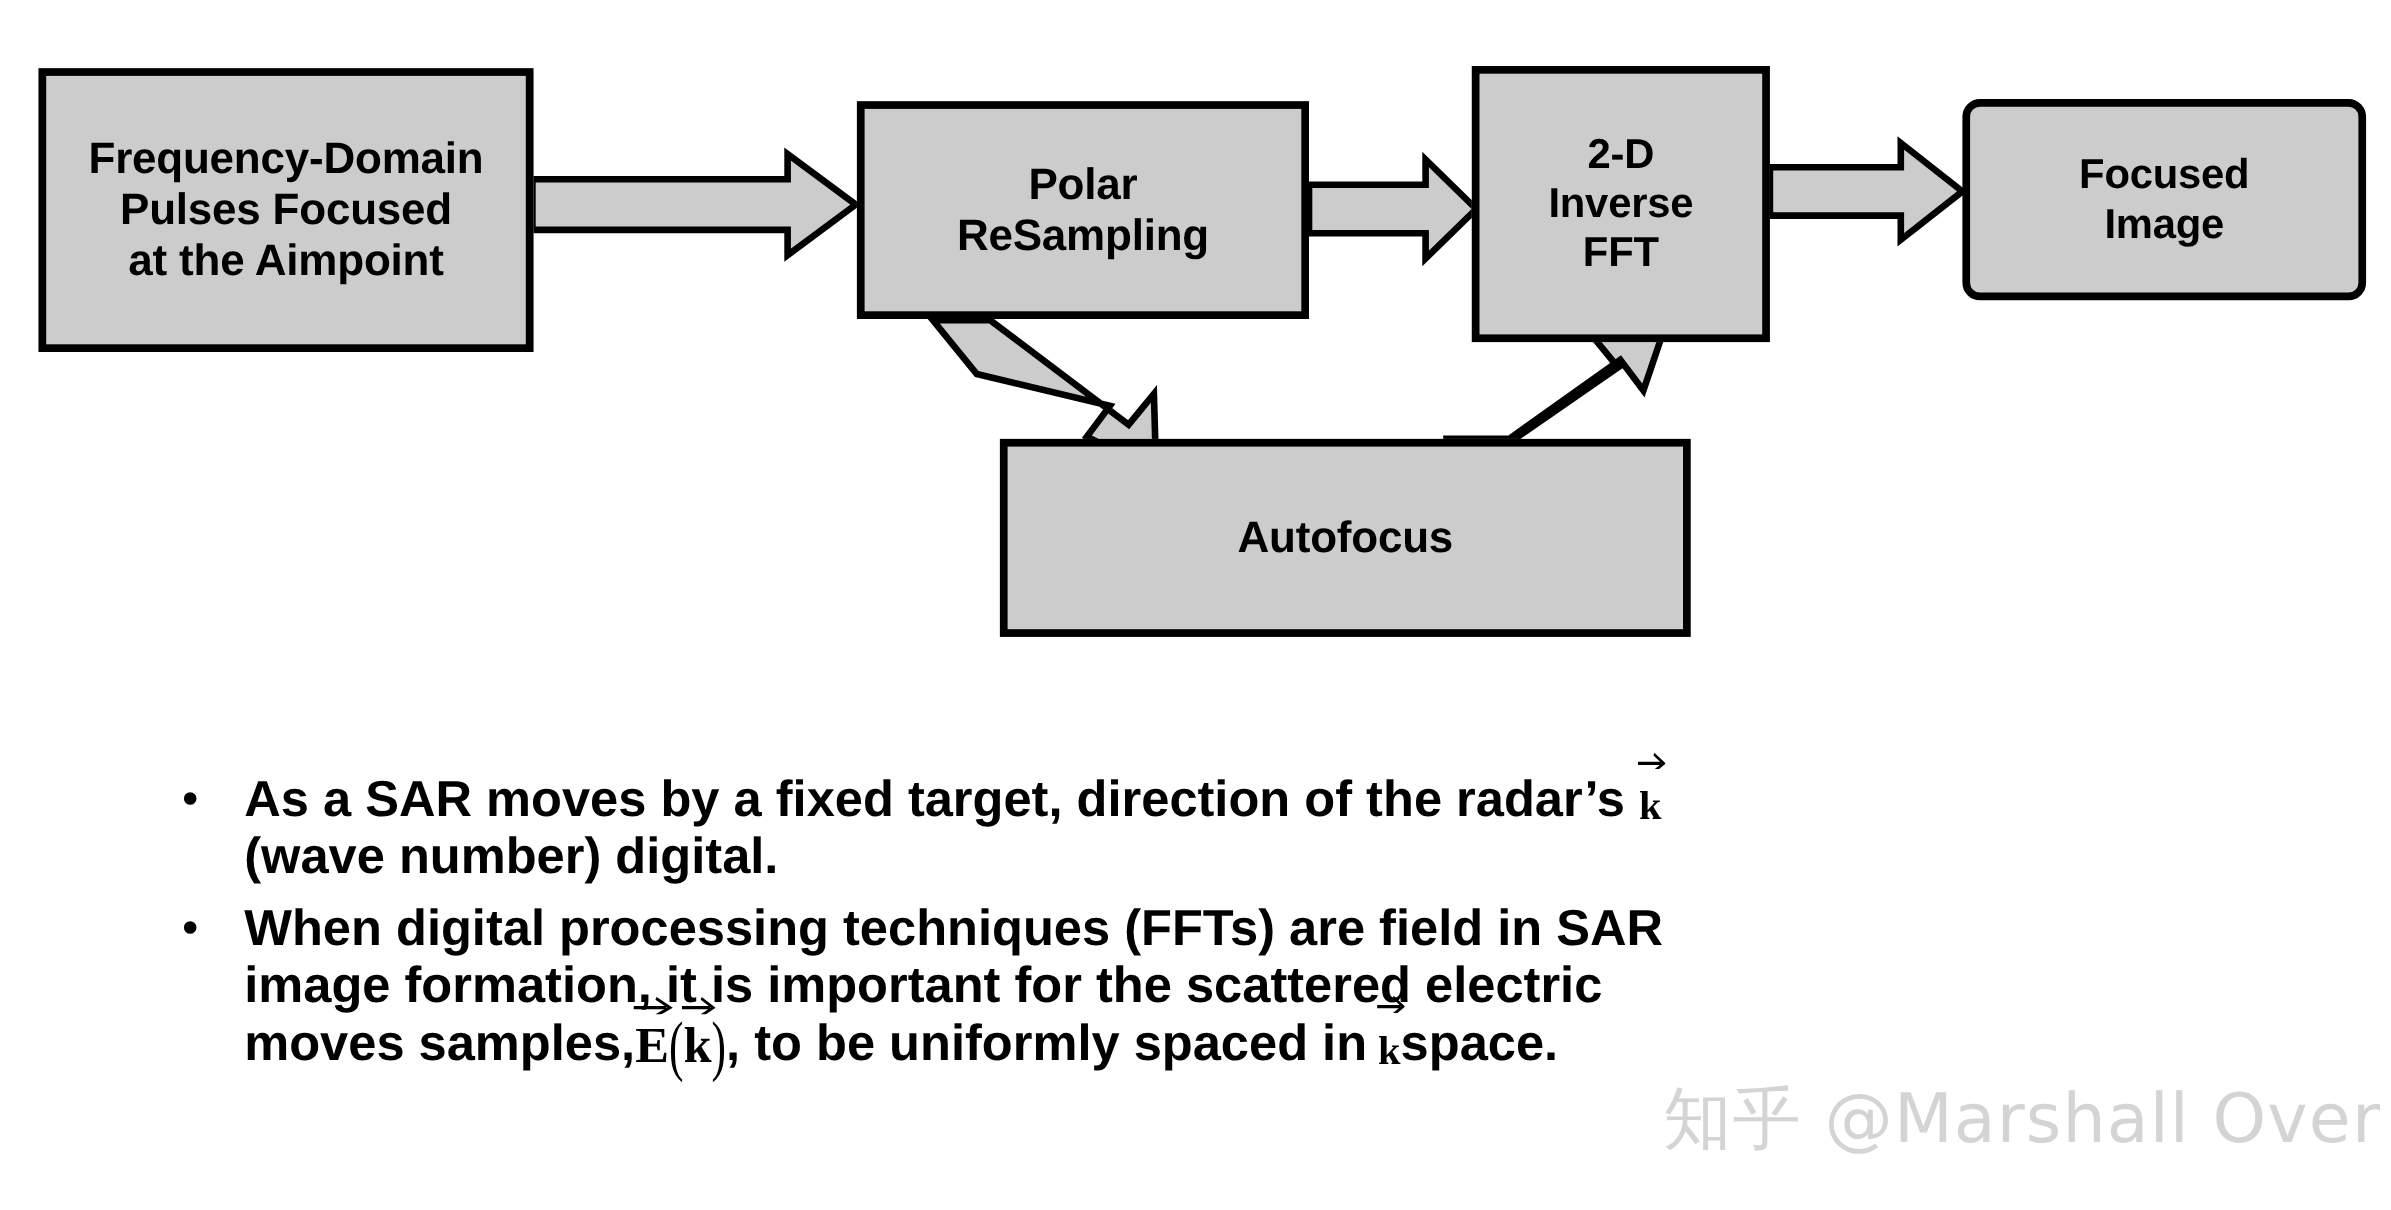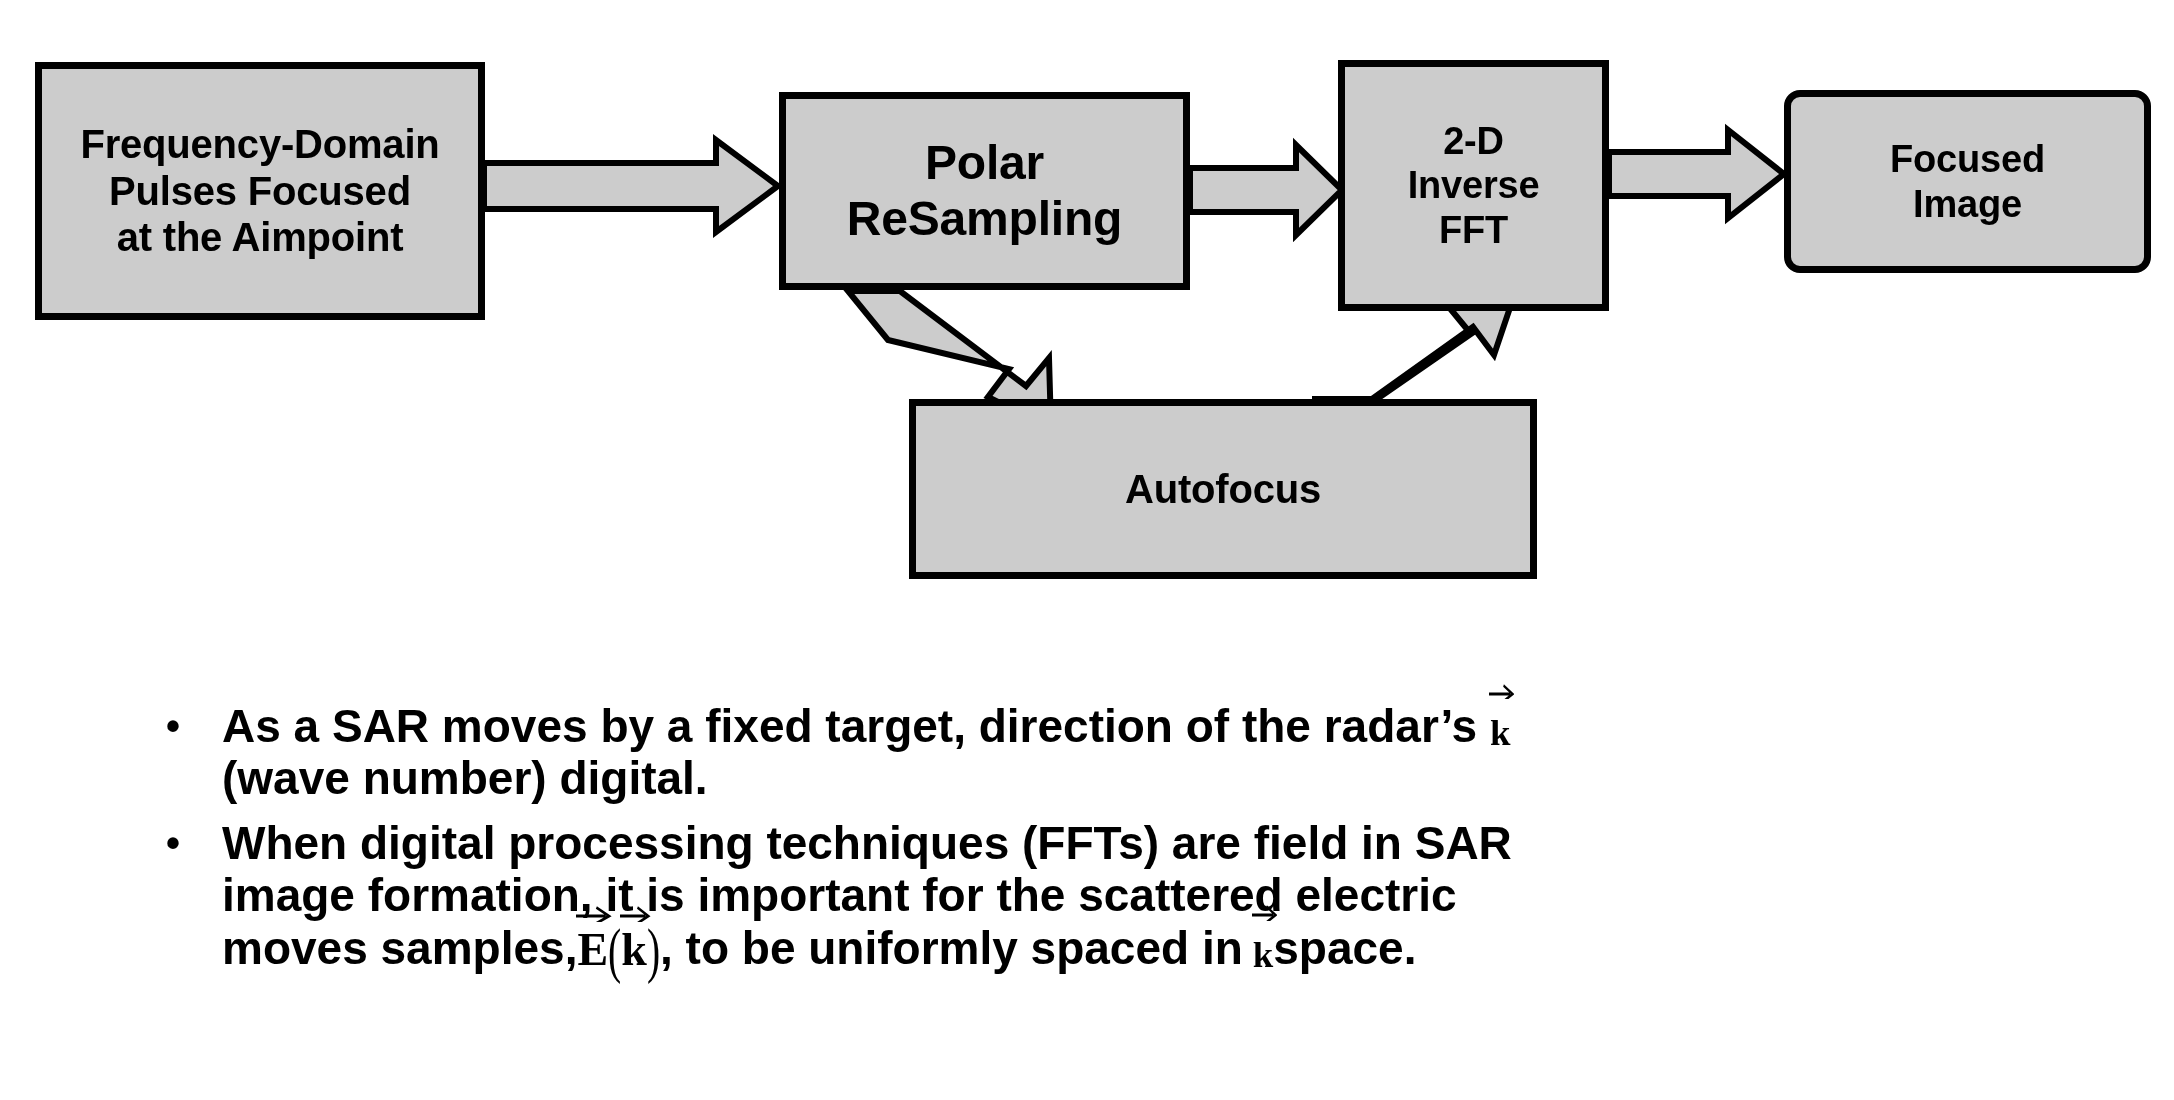--- a/index.html
+++ b/index.html
@@ -20,21 +20,21 @@
     text-align:center;
     color:#000000;
     font-weight:bold;
     line-height:1.16;
     white-space:pre-line;
     letter-spacing:-0.2px;
   }
   .blk.rounded{border-radius:16px;}
 
   #box-source   {left:19px;  top:62px;  width:450px; height:258px; font-size:40px;}
-  #box-polar    {left:763px; top:92px;  width:411px; height:198px; font-size:48px;}
+  #box-polar    {left:763px; top:92px;  width:411px; height:198px; font-size:40px;}
   #box-ifft     {left:1322px;top:60px;  width:271px; height:251px; font-size:38px;}
   #box-focused  {left:1768px;top:90px;  width:367px; height:183px; font-size:38px;}
   #box-autofocus{left:893px; top:399px; width:628px; height:180px; font-size:40px;}
 
   
   #arrows{position:absolute;left:0;top:0;width:2174px;height:1100px;}
 
   
   #bullets{
     position:absolute;
@@ -148,14 +148,15 @@
                 </span></span><span class="paren">)</span></span><span>, to be uniformly spaced in</span><span class="vec" style="margin-left:10px;"><span class="sym k-inline">k</span><span class="arr">
                 <svg viewBox="0 0 40 14" preserveAspectRatio="none">
                   <path d="M1 9 H32 M24 2 L37 9 L24 15" fill="none" stroke="#000" stroke-width="2.6" stroke-linecap="square"></path>
                 </svg>
               </span></span><span style="margin-left:0;">space.</span></div>
       </div>
     </div>
 
   </div>
 
+  <div id="watermark">知乎 @Marshall Over</div>
 
 </div>
 
 </body></html>

